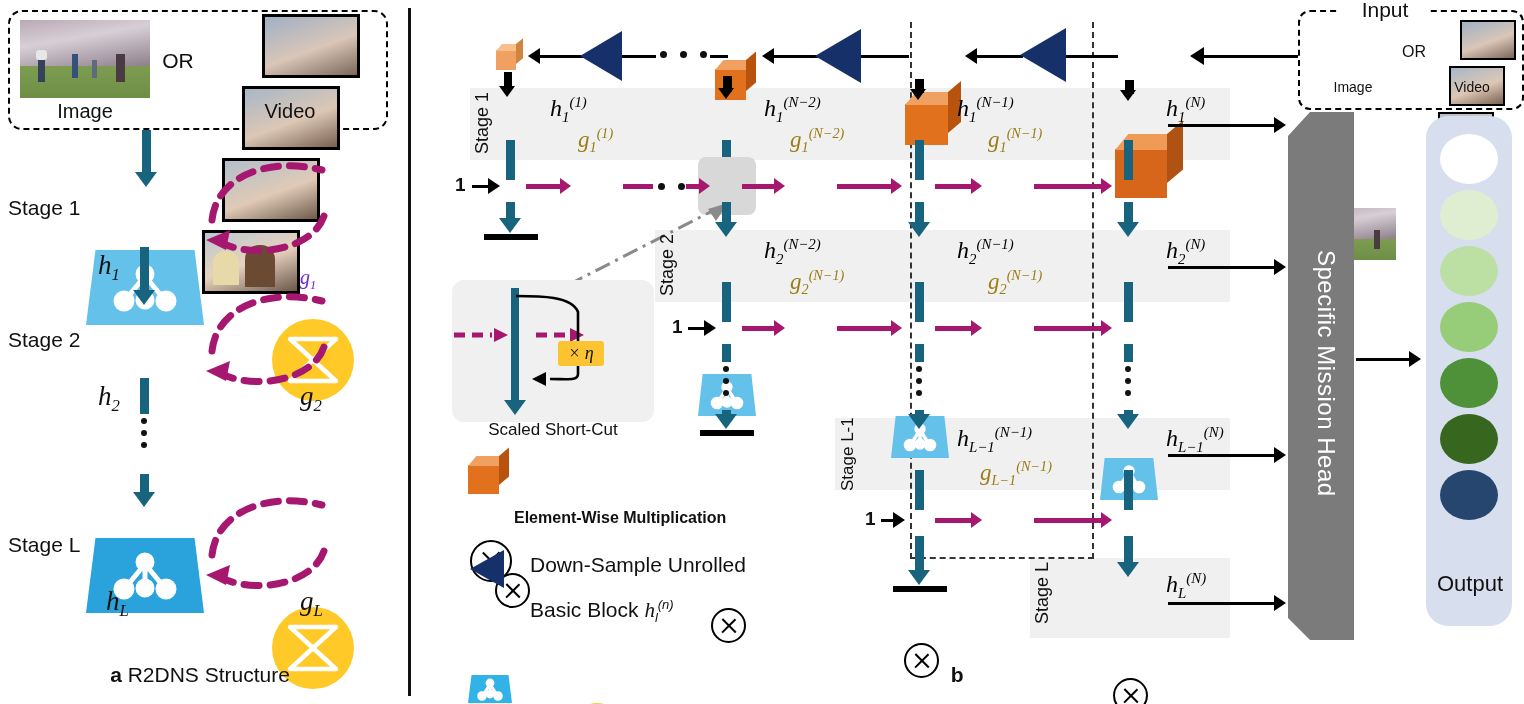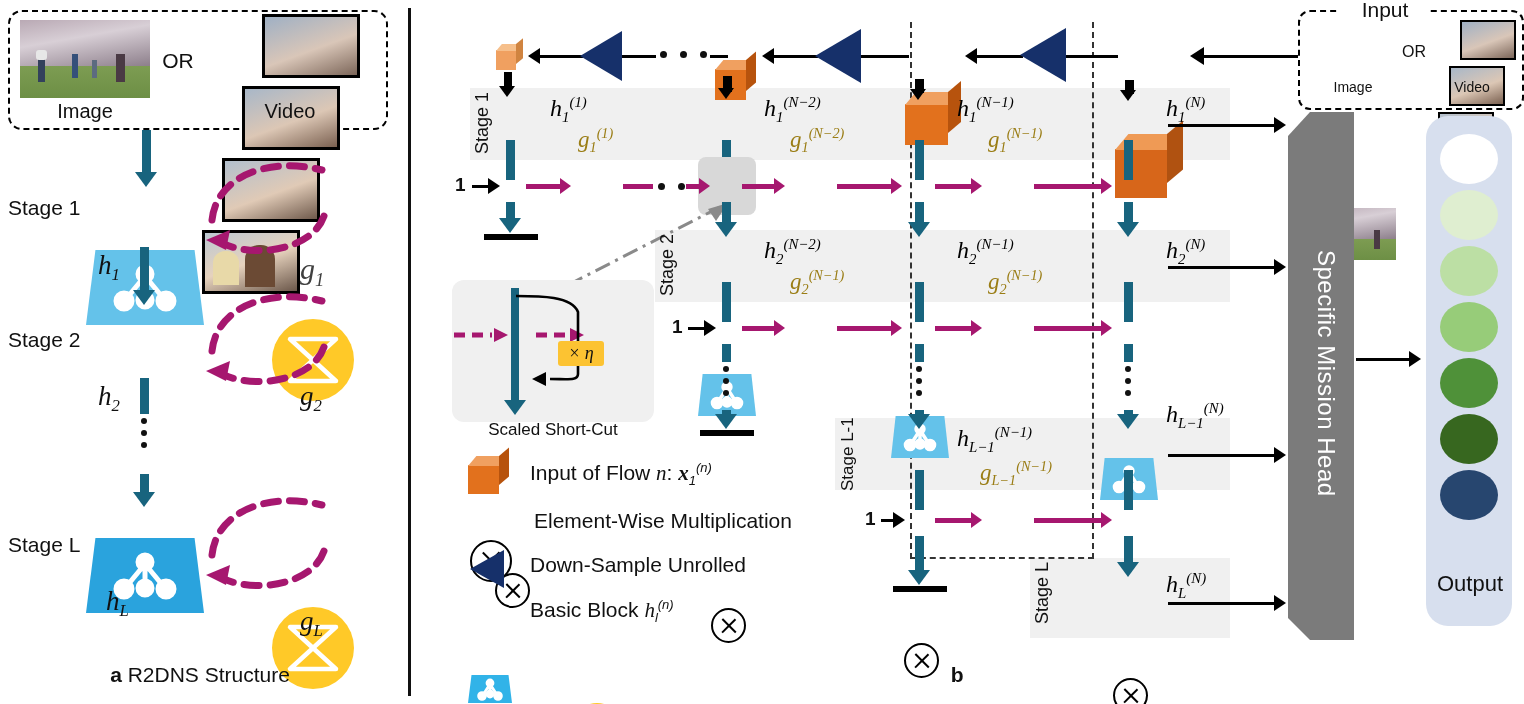--- a/index.html
+++ b/index.html
@@ -123,21 +123,21 @@
   </div>
 
   <div class="abs attn" style="left:272px;top:166px;width:82px;height:82px;background:#ffc928;">
     <svg viewBox="0 0 82 82">
       <g fill="none" stroke="#fff" stroke-width="4.5" stroke-linejoin="round">
         <path d="M18 20 L64 20 L41 41 Z"></path>
           <path d="M18 62 L64 62 L41 41 Z"></path>
       </g>
     </svg>
   </div>
-  <div class="abs mathlbl" style="left:300px;top:252px;font-size:30px;color:#404040;">
+  <div class="abs mathlbl" style="left:300px;top:266px;font-size:20px;color:#6d28d9;">
     <span>g</span><span class="sub">1</span>
   </div>
 
   <svg class="abs" style="left:196px;top:148px;width:150px;height:100px;" viewBox="0 0 150 100">
     <path d="M16 72 C20 30 70 8 126 22" fill="none" stroke="#a6176f" stroke-width="7" stroke-dasharray="15 11" stroke-linecap="round"></path>
   </svg>
   <svg class="abs" style="left:196px;top:196px;width:150px;height:70px;" viewBox="0 0 150 70">
     <path d="M128 20 C116 54 60 62 28 48" fill="none" stroke="#a6176f" stroke-width="7" stroke-dasharray="15 11" stroke-linecap="round"></path>
     <path d="M10 44 L34 34 L30 54 Z" fill="#a6176f"></path>
   </svg>
@@ -187,21 +187,21 @@
   <div class="abs" style="left:133px;top:492px;">
       <div class="tealarrow"></div>
     </div>
 
   <div class="abs plain" style="left:8px;top:533px;font-size:21px;">Stage L</div>
 
   <div class="abs mathlbl" style="left:106px;top:586px;font-size:27px;color:#111;">
     <span>h</span><span class="sub">L</span>
   </div>
 
-  <div class="abs mathlbl" style="left:300px;top:586px;font-size:27px;color:#111;margin-top:20px;">
+  <div class="abs mathlbl" style="left:300px;top:586px;font-size:27px;color:#111;">
     <span>g</span><span class="sub">L</span>
   </div>
   <svg class="abs" style="left:196px;top:483px;width:150px;height:100px;" viewBox="0 0 150 100">
     <path d="M16 72 C20 30 70 8 126 22" fill="none" stroke="#a6176f" stroke-width="7" stroke-dasharray="15 11" stroke-linecap="round"></path>
   </svg>
   <svg class="abs" style="left:196px;top:531px;width:150px;height:70px;" viewBox="0 0 150 70">
     <path d="M128 20 C116 54 60 62 28 48" fill="none" stroke="#a6176f" stroke-width="7" stroke-dasharray="15 11" stroke-linecap="round"></path>
     <path d="M10 44 L34 34 L30 54 Z" fill="#a6176f"></path>
   </svg>
 
@@ -554,21 +554,21 @@
   <div class="abs" style="left:707px;top:414px;">
       <div class="tealarrow"></div>
     </div>
 
   <div class="abs rot180 plain ctr" style="left:426px;top:420px;width:22px;height:68px;font-size:17px;line-height:1;text-align:center;">Stage L-1</div>
 
   <div class="abs mathlbl" style="left:547px;top:424px;font-size:24px;">
     <span>h</span><span class="sub">L−1</span><span class="sup">(N−1)</span>
   </div>
 
-  <div class="abs mathlbl" style="left:756px;top:400px;font-size:24px;">
+  <div class="abs mathlbl" style="left:756px;top:424px;font-size:24px;">
     <span>h</span><span class="sub">L−1</span><span class="sup">(N)</span>
   </div>
 
   <div class="abs tealbar" style="left:505px;top:470px;width:9px;height:40px;"></div>
   <div class="abs tealbar" style="left:714px;top:470px;width:9px;height:40px;"></div>
 
   <div class="abs plain" style="left:455px;top:508px;font-size:19px;font-weight:bold;">1</div>
   <div class="abs bline" style="left:471px;top:519px;width:14px;"></div>
   <div class="abs" style="left:483px;top:512px;">
       <div class="bhead"></div>
@@ -629,26 +629,23 @@
   <div class="abs outdot" style="left:1030px;top:470px;width:58px;height:50px;background:#27466f;"></div>
   <div class="abs plain ctr" style="left:1010px;top:570px;width:100px;height:28px;font-size:22px;">Output</div>
 
   <div class="abs" style="left:40px;top:452px;width:440px;height:200px;">
 
     <div class="abs cube" style="left:18px;top:4px;width:42px;height:38px;">
       <div class="f" style="left:0;top:9px;width:31px;height:29px;background:#e2711d;"></div>
       <div class="t" style="left:0;top:0;width:31px;height:10px;background:#f0a060;transform:skewX(-40deg);transform-origin:bottom left;"></div>
       <div class="s" style="left:31px;top:0px;width:10px;height:29px;background:#b7530d;transform:skewY(-40deg);transform-origin:top left;"></div>
     </div>
-    <div class="abs plain" style="left:80px;top:8px;font-size:21px;">
-      <span>Input of Flow </span><i class="lbl">n</i><span>: </span><b class="lbl" style="font-weight:bold;">x</b><span class="sub">1</span><span class="sup">(n)</span>
-    </div>
 
     <div class="abs mul" style="left:20px;top:50px;width:38px;height:38px;"></div>
-    <div class="abs plain" style="left:84px;top:57px;font-size:21px;">Element-Wise Multiplication</div>
+    <div class="abs plain" style="left:64px;top:57px;font-size:16px;font-weight:bold;">Element-Wise Multiplication</div>
 
     <div class="abs" style="left:20px;top:98px;width:0;height:0;border-top:19px solid transparent;border-bottom:19px solid transparent;border-right:34px solid #16306a;"></div>
     <div class="abs plain" style="left:80px;top:101px;font-size:21px;">Down-Sample Unrolled</div>
 
     <div class="abs trap" style="left:18px;top:143px;width:44px;height:28px;">
       <div class="shape" style="background:#31b3e8;"></div>
       <svg viewBox="0 0 44 28">
           <g fill="#fff" stroke="#fff" stroke-width="2.8" stroke-linecap="round">
         <path d="M22 9 L15 20 M22 9 L29 20 M22 11 L22 18" fill="none"></path>
         <circle cx="22" cy="8" r="3"></circle>

